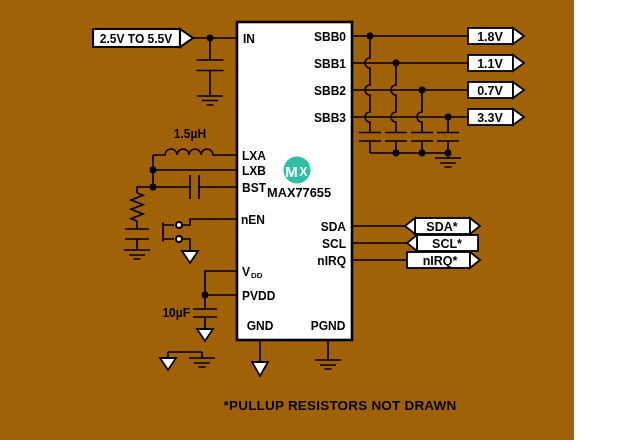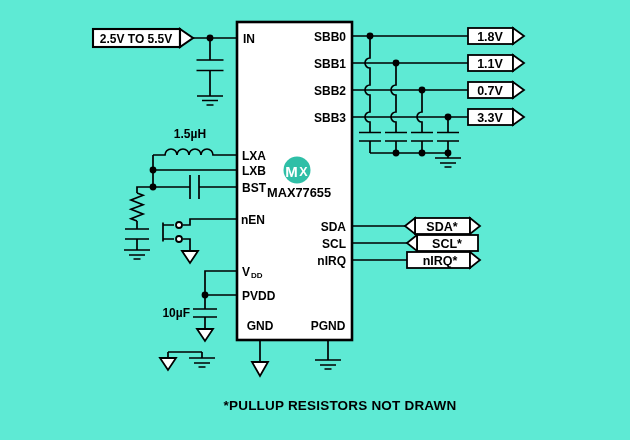--- a/index.html
+++ b/index.html
@@ -1,16 +1,16 @@
 <!DOCTYPE html>
 <html><head>
 <meta charset="utf-8">
 <style>
   html,body{margin:0;padding:0;background:#fff;}
-  .stage{width:630px;height:440px;position:relative;background:#5eead4;overflow:hidden;}
+  .stage{width:574px;height:440px;position:relative;background:#a16207;overflow:hidden;}
   svg{display:block;font-family:"Liberation Sans",sans-serif;}
   .wire{stroke:#000;stroke-width:1.7;fill:none;}
   .chiprect{fill:#fff;stroke:#000;stroke-width:2.6;}
   .flag{fill:#fff;stroke:#000;stroke-width:1.8;}
   .flag2{fill:#fff;stroke:#000;stroke-width:2.1;}
   .dot{fill:#000;stroke:none;}
   .opentri{fill:#fff;stroke:#000;stroke-width:1.8;}
   .lbl{font-weight:bold;fill:#000;font-size:12px;}
   .lbl-s{font-weight:bold;fill:#000;font-size:8px;}
   .lbl-flag{font-weight:bold;fill:#000;font-size:12.5px;}

